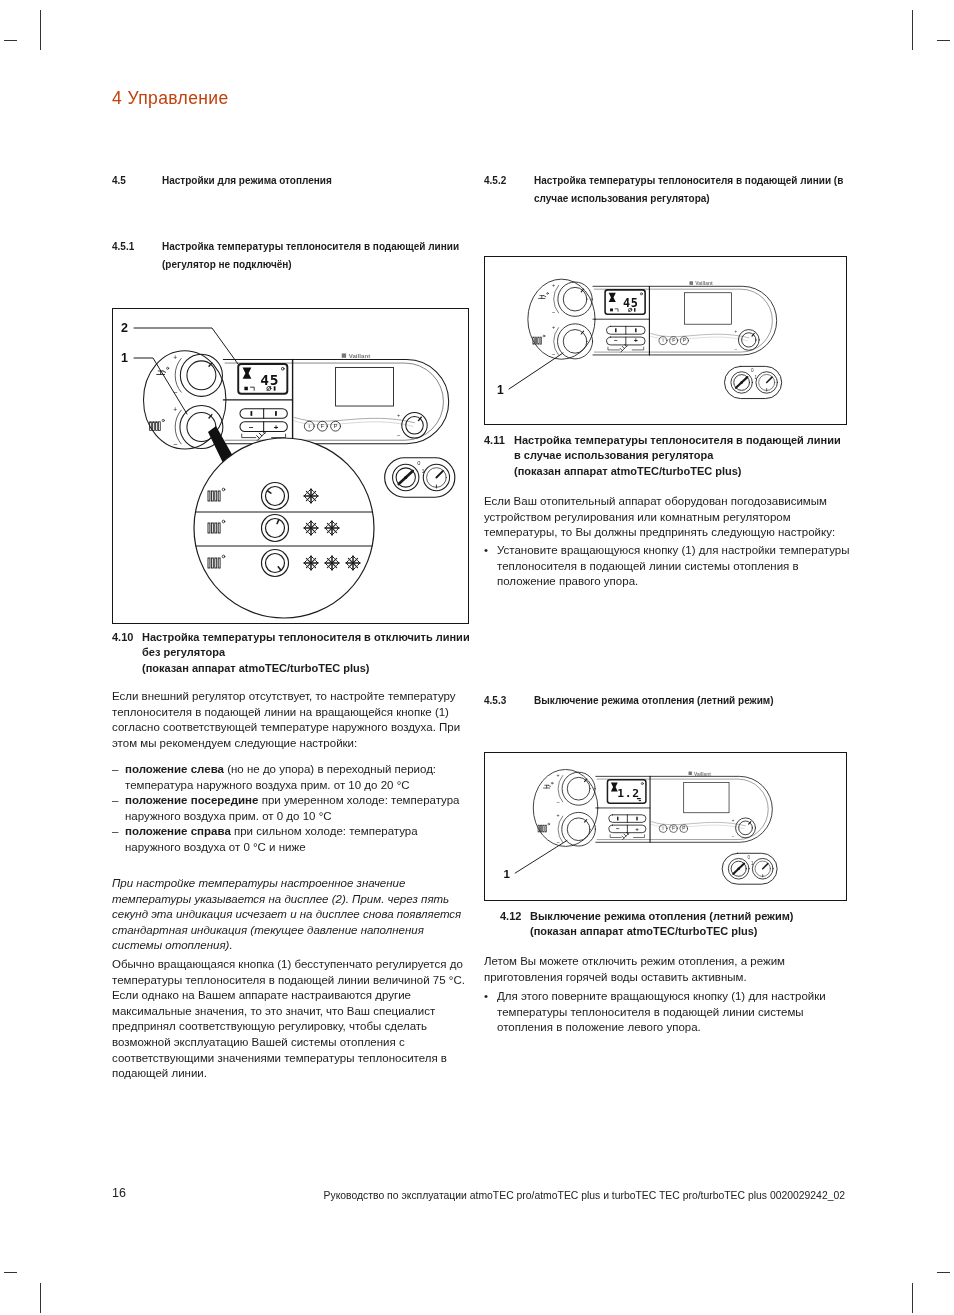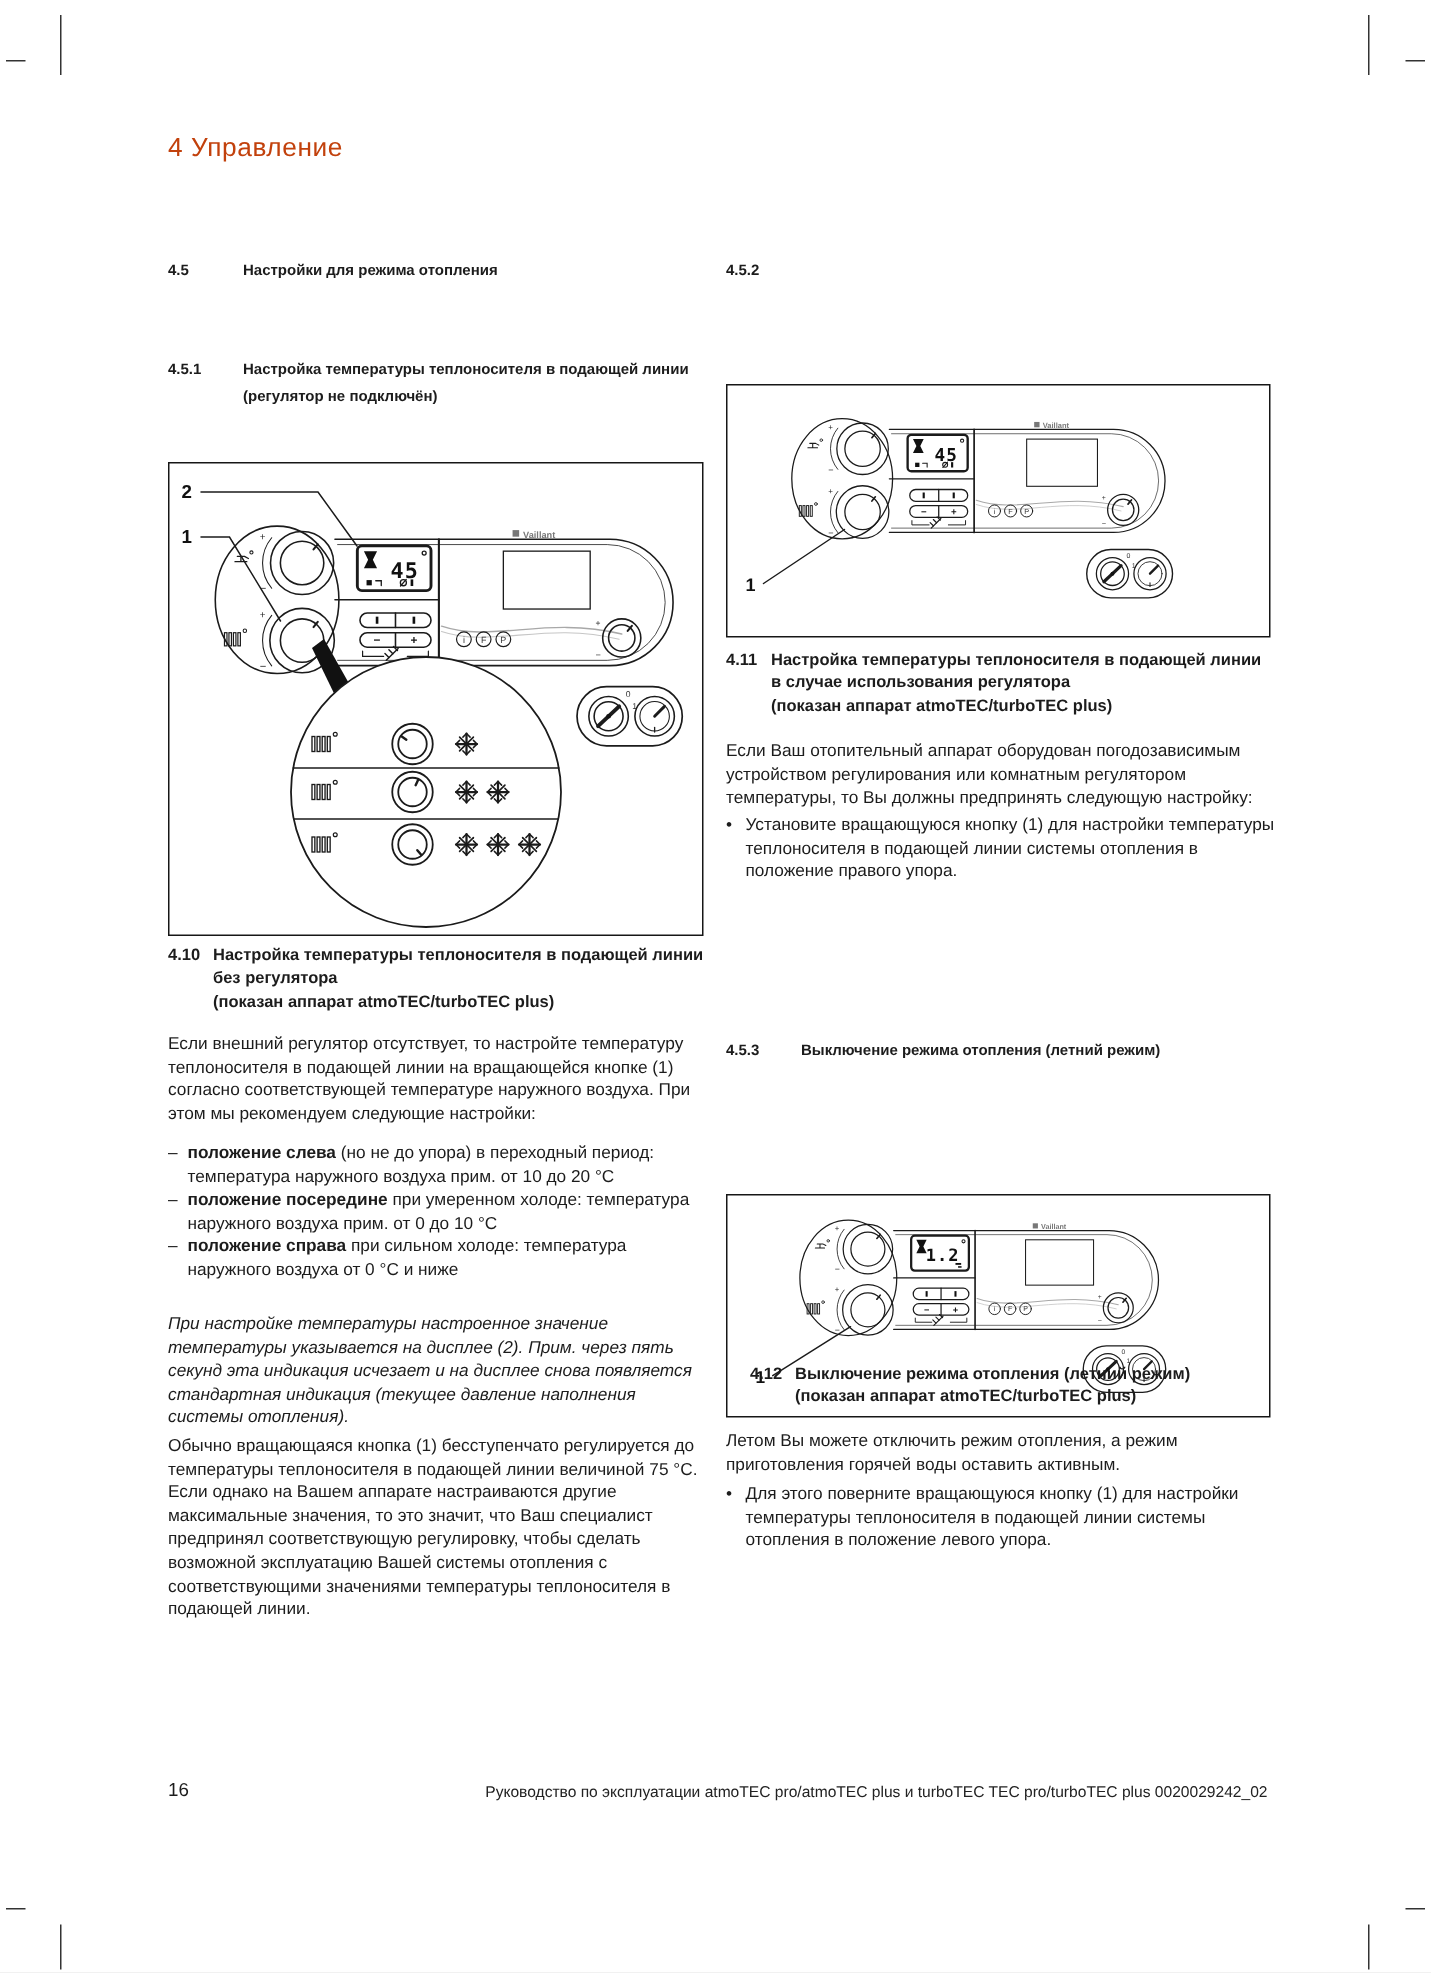--- a/index.html
+++ b/index.html
@@ -255,21 +255,21 @@
       <text x="8" y="53" font-size="12.5" font-weight="bold" fill="#111">1</text>
       <polyline points="21,49 40,49 74,105" stroke-width="1" fill="none"></polyline>
           </g>
         </svg>
       </div>
   </div>
 
   <div class="cap" style="left:112px;top:630px;width:358px;">
     <span class="cnum">4.10</span>
     <div class="cbody">
-      <span>Настройка температуры теплоносителя в подающей линии без регулятора</span>
+      <span>Настройка температуры теплоносителя в отключить линии без регулятора</span>
       <div>(показан аппарат atmoTEC/turboTEC plus)</div>
     </div>
   </div>
 
   <div class="para" style="left:112px;top:689px;width:362px;">Если внешний регулятор отсутствует, то настройте температуру теплоносителя в подающей линии на вращающейся кнопке (1) согласно соответствующей температуре наружного воздуха. При этом мы рекомендуем следующие настройки:</div>
 
   <div class="para" style="left:112px;top:762px;width:362px;">
     <div class="li">
       <span class="mk">–</span><b>положение слева</b> <span>(но не до упора) в переходный период: температура наружного воздуха прим. от 10 до 20 °C</span>
     </div>
@@ -279,20 +279,21 @@
     <div class="li">
       <span class="mk">–</span><b>положение справа</b> <span>при сильном холоде: температура наружного воздуха от 0 °C и ниже</span>
     </div>
   </div>
 
   <div class="para" style="left:112px;top:876px;width:362px;font-style:italic;">При настройке температуры настроенное значение температуры указывается на дисплее (2). Прим. через пять секунд эта индикация исчезает и на дисплее снова появляется стандартная индикация (текущее давление наполнения системы отопления).</div>
   <div class="para" style="left:112px;top:957px;width:362px;">Обычно вращающаяся кнопка (1) бесступенчато регулируется до температуры теплоносителя в подающей линии величиной 75 °C. Если однако на Вашем аппарате настраиваются другие максимальные значения, то это значит, что Ваш специалист предпринял соответствующую регулировку, чтобы сделать возможной эксплуатацию Вашей системы отопления с соответствующими значениями температуры теплоносителя в подающей линии.</div>
 
   <div class="sec" style="left:484px;top:172px;width:362px;">
     <span class="snum">4.5.2</span>
+    <span>Настройка температуры теплоносителя в подающей линии (в случае использования регулятора)</span>
   </div>
 
   <div class="figbox" style="left:484px;top:256px;width:361px;height:167px;">
     <div class="figsvg">
         <svg viewBox="0 0 361 165" preserveAspectRatio="xMidYMid meet" style="display:block;width:100%;height:100%">
           <g stroke="#1b1b1b" fill="none" stroke-width="1.2" stroke-linecap="round" font-family="'Liberation Sans',sans-serif">
             <g transform="translate(40,14) scale(0.715)">
               <g>
                 <path d="M95 20 H304 A47.8 47.8 0 0 1 304 116 H95" fill="#fff"></path>
                 <path d="M97 24 H302 A43.8 43.8 0 0 1 302 112 H97" stroke-width="0.6"></path>
@@ -419,21 +420,21 @@
   <div class="para" style="left:484px;top:494px;width:366px;">Если Ваш отопительный аппарат оборудован погодозависимым устройством регулирования или комнатным регулятором температуры, то Вы должны предпринять следующую настройку:</div>
   <div class="para" style="left:484px;top:543px;width:366px;">
     <div class="bu"><span class="mk">•</span><span>Установите вращающуюся кнопку (1) для настройки температуры теплоносителя в подающей линии системы отопления в положение правого упора.</span></div>
   </div>
 
   <div class="sec" style="left:484px;top:692px;width:362px;">
     <span class="snum">4.5.3</span>
     <span>Выключение режима отопления (летний режим)</span>
   </div>
 
-  <div class="figbox" style="left:484px;top:752px;width:361px;height:147px;margin-top:44px;">
+  <div class="figbox" style="left:484px;top:752px;width:361px;height:147px;">
     <div class="figsvg">
         <svg viewBox="0 0 361 153" preserveAspectRatio="xMidYMid meet" style="display:block;width:100%;height:100%">
           <g stroke="#1b1b1b" fill="none" stroke-width="1.2" stroke-linecap="round" font-family="'Liberation Sans',sans-serif">
             <g transform="translate(40,10) scale(0.715)">
               <g>
                 <path d="M95 20 H304 A47.8 47.8 0 0 1 304 116 H95" fill="#fff"></path>
                 <path d="M97 24 H302 A43.8 43.8 0 0 1 302 112 H97" stroke-width="0.6"></path>
                 <ellipse cx="51" cy="66" rx="47" ry="56" fill="#fff"></ellipse>
                 <path d="M 46.9 18.8 A 30 30 0 0 0 46.9 57.2" stroke-width="0.8"></path>
       <text x="37.9" y="20.8" font-size="7.5" fill="#222">+</text>

